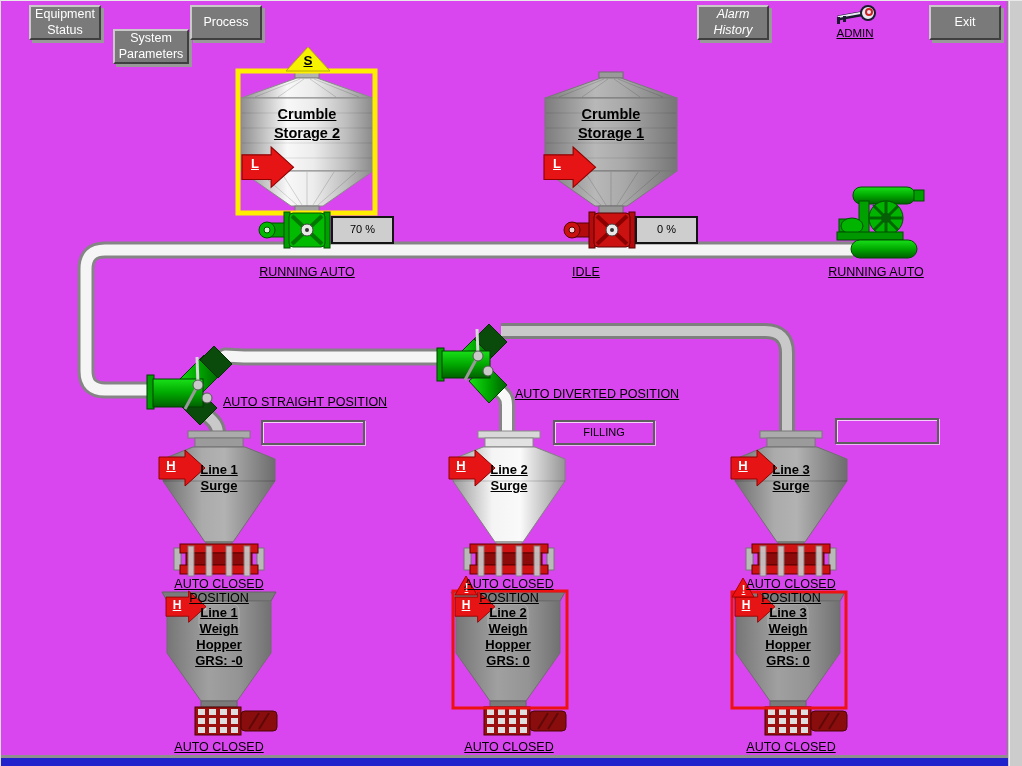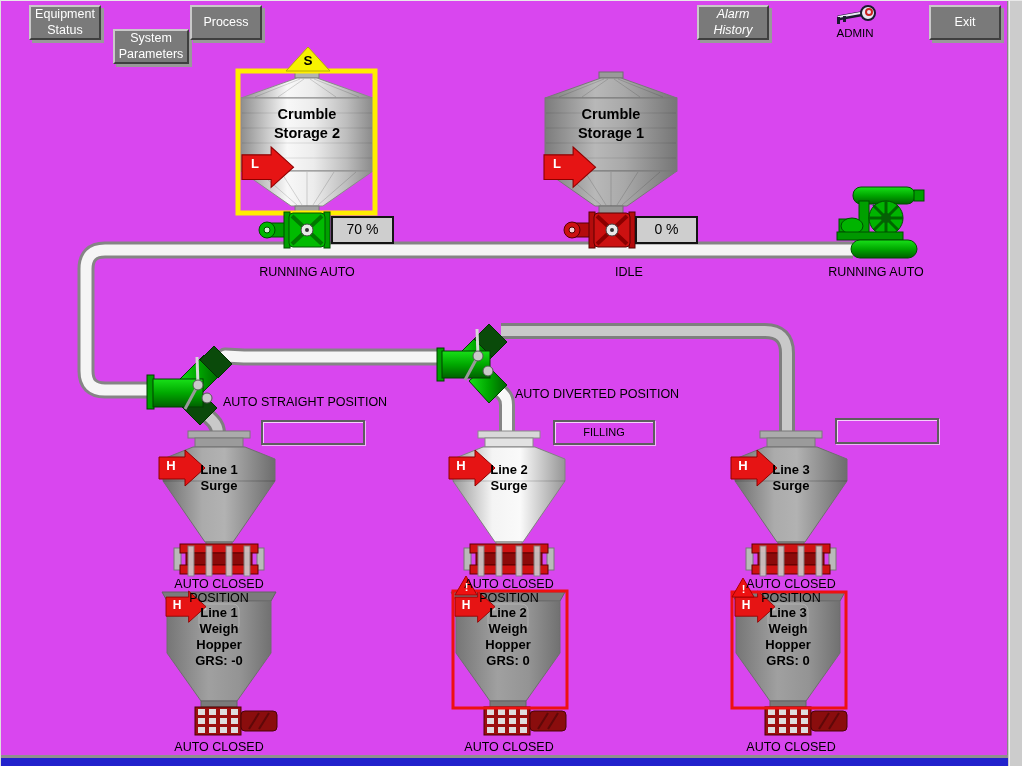--- a/index.html
+++ b/index.html
@@ -1,30 +1,30 @@
 <!DOCTYPE html>
 <html><head>
 <meta charset="utf-8">
 <style>
   html,body{margin:0;padding:0;}
   body{font-family:"Liberation Sans",sans-serif;}
   #screen{position:relative;width:1022px;height:766px;background:#d946ef;overflow:hidden;
           border-top:1px solid #e9e9e9;border-left:1px solid #dedede;box-sizing:border-box;}
   svg{position:absolute;left:0;top:0;}
-  .t{position:absolute;color:#000;font-size:12.5px;white-space:pre-line;}
+  .t{position:absolute;color:#000;font-size:12.5px;white-space:pre-line;text-decoration:underline;}
   .c{text-align:center;}
   .b{font-weight:bold;}
   .btn{position:absolute;width:72px;height:35px;background:#7a7a7a;color:#fff;
        display:flex;align-items:center;justify-content:center;text-align:center;
        font-size:12.5px;line-height:1.25;white-space:pre-line;cursor:default;
        border-top:2px solid #c9c9c9;border-left:2px solid #c9c9c9;
        border-right:2px solid #3f3f3f;border-bottom:2px solid #3f3f3f;
        box-shadow:3px 3px 0 #999;box-sizing:border-box;}
   .pctbox{position:absolute;width:63px;height:28px;border:2px solid #141414;background:#cecece;
-          box-sizing:border-box;text-align:center;line-height:23px;font-size:14px;}
+          box-sizing:border-box;text-align:center;line-height:23px;font-size:11px;}
   .statbox{position:absolute;border:2px solid #5e5e5e;box-sizing:border-box;text-align:center;
            font-size:11px;line-height:21px;
            box-shadow:inset 1px 1px 0 rgba(255,255,255,.75),1px 1px 0 rgba(255,255,255,.6);}
   .wht{color:#fff;}
   .right-strip{position:absolute;left:1006px;top:0;width:16px;height:766px;background:#cccccc;
                border-left:1px solid #868686;box-sizing:border-box;}
   .right-strip-inner{position:absolute;left:1008px;top:0;width:1px;height:766px;background:#efefef;}
   .bottom-line{position:absolute;left:0;top:754px;width:1007px;height:3px;background:#8f8f8f;}
   .bottom-bar{position:absolute;left:0;top:757px;width:1007px;height:9px;background:#2222cc;}
 </style>
@@ -346,21 +346,21 @@
 
 <div class="t c b" style="left:236px;top:104px;width:140px;font-size:14.5px;line-height:19px;">Crumble
 Storage 2</div>
 <div class="t c b" style="left:540px;top:104px;width:140px;font-size:14.5px;line-height:19px;">Crumble
 Storage 1</div>
 
 <div class="pctbox" style="left:330px;top:215px;">70 %</div>
 <div class="pctbox" style="left:634px;top:215px;">0 %</div>
 
 <div class="t c" style="left:231px;top:264px;width:150px;">RUNNING AUTO</div>
-<div class="t c" style="left:553px;top:264px;width:150px;">IDLE</div>
+<div class="t c" style="left:510px;top:264px;width:150px;">IDLE</div>
 <div class="t c" style="left:800px;top:264px;width:150px;">RUNNING AUTO</div>
 
 <div class="t c b" style="left:296px;top:52px;width:22px;font-size:13.5px;">S</div>
 <div class="t c b wht" style="left:243px;top:155px;width:22px;font-size:13px;">L</div>
 <div class="t c b wht" style="left:545px;top:155px;width:22px;font-size:13px;">L</div>
 
 <div class="t" style="left:222px;top:394px;white-space:nowrap;">AUTO STRAIGHT POSITION</div>
 <div class="t" style="left:514px;top:357px;white-space:nowrap;margin-top:29px;">AUTO DIVERTED POSITION</div>
 
 <div class="statbox" style="left:260px;top:419px;width:104px;height:25px;"></div>

